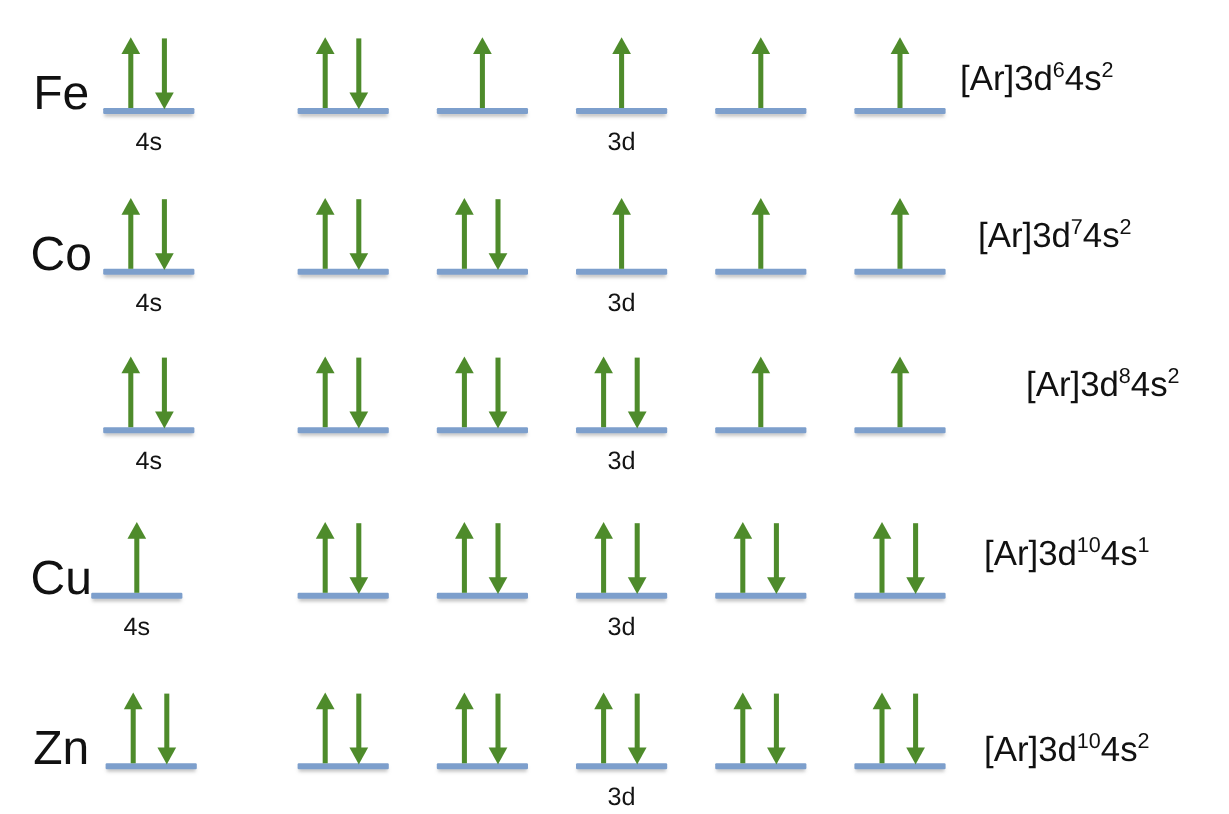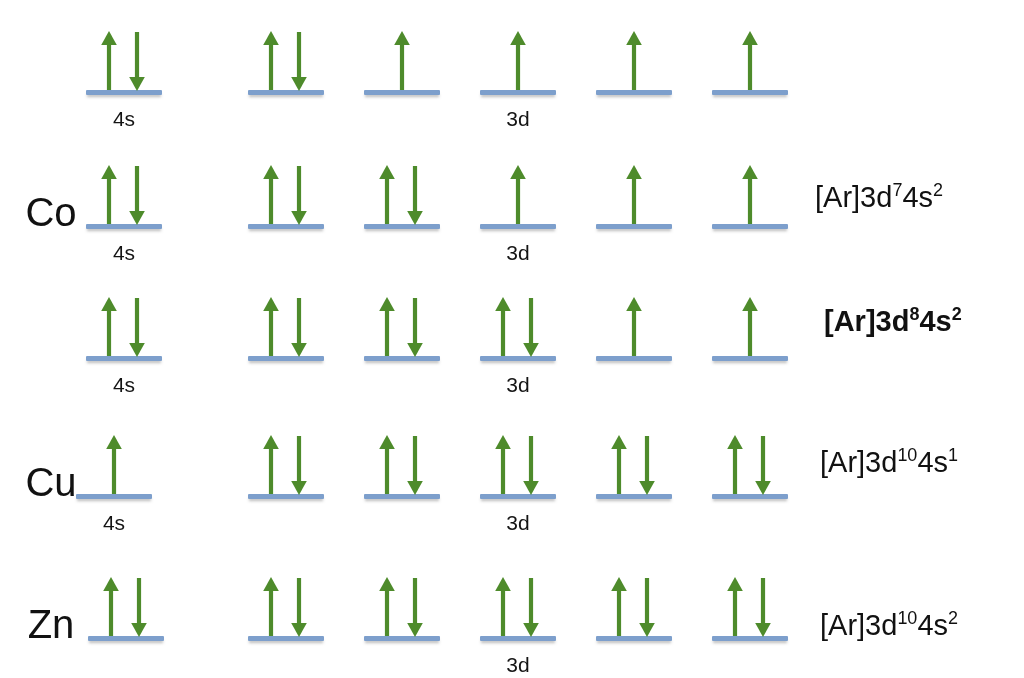--- a/index.html
+++ b/index.html
@@ -104,20 +104,21 @@
     font-size: 0.62em;
     vertical-align: super;
     line-height: 0;
   }
 </style>
 </head>
 <body>
 
 <div id="diagram">
     <div class="row" style="top: 0px;">
+      <div class="symbol" style="top: 58px;">Fe</div>
       <div class="orbital" style="left: 86px; top: 0px;">
         <div class="orb-line" style="top: 90px;"></div>
         <div class="arrow arrow-up" style="top: 30px;">
           <svg viewBox="0 0 22 62" xmlns="http://www.w3.org/2000/svg">
             <line x1="11" y1="60" x2="11" y2="10" stroke="#4e8b2b" stroke-width="4.2" stroke-linecap="butt"></line>
             <polygon points="11,1 3.2,15 18.8,15" fill="#4e8b2b"></polygon>
           </svg>
         </div>
         <div class="arrow arrow-down" style="top: 30px;">
           <svg viewBox="0 0 22 62" xmlns="http://www.w3.org/2000/svg">
@@ -173,20 +174,21 @@
         <div class="orb-line" style="top: 90px;"></div>
         <div class="arrow arrow-solo" style="top: 30px;">
           <svg viewBox="0 0 22 62" xmlns="http://www.w3.org/2000/svg">
             <line x1="11" y1="60" x2="11" y2="10" stroke="#4e8b2b" stroke-width="4.2" stroke-linecap="butt"></line>
             <polygon points="11,1 3.2,15 18.8,15" fill="#4e8b2b"></polygon>
           </svg>
         </div>
       </div>
       <div class="sublabel" style="left: 480px; width: 76px; top: 108px;">3d</div>
     </div>
+    <div class="config" style="left: 800px; top: 52px;">[Ar]3d<sup>6</sup>4s<sup>2</sup></div>
     <div class="row" style="top: 134px;">
       <div class="symbol" style="top: 58px;">Co</div>
       <div class="orbital" style="left: 86px; top: 0px;">
         <div class="orb-line" style="top: 90px;"></div>
         <div class="arrow arrow-up" style="top: 30px;">
           <svg viewBox="0 0 22 62" xmlns="http://www.w3.org/2000/svg">
             <line x1="11" y1="60" x2="11" y2="10" stroke="#4e8b2b" stroke-width="4.2" stroke-linecap="butt"></line>
             <polygon points="11,1 3.2,15 18.8,15" fill="#4e8b2b"></polygon>
           </svg>
         </div>
@@ -333,21 +335,21 @@
         <div class="orb-line" style="top: 90px;"></div>
         <div class="arrow arrow-solo" style="top: 30px;">
           <svg viewBox="0 0 22 62" xmlns="http://www.w3.org/2000/svg">
             <line x1="11" y1="60" x2="11" y2="10" stroke="#4e8b2b" stroke-width="4.2" stroke-linecap="butt"></line>
             <polygon points="11,1 3.2,15 18.8,15" fill="#4e8b2b"></polygon>
           </svg>
         </div>
       </div>
       <div class="sublabel" style="left: 480px; width: 76px; top: 108px;">3d</div>
     </div>
-    <div class="config" style="left: 824px; top: 307px; font-weight: bold;">[Ar]3d<sup>8</sup>4s<sup>2</sup></div>
+    <div class="config" style="left: 855px; top: 307px;">[Ar]3d<sup>8</sup>4s<sup>2</sup></div>
     <div class="row" style="top: 404px;">
       <div class="symbol" style="top: 58px;">Cu</div>
       <div class="orbital" style="left: 76px; top: 0px;">
         <div class="orb-line" style="top: 90px;"></div>
         <div class="arrow arrow-solo" style="top: 30px;">
           <svg viewBox="0 0 22 62" xmlns="http://www.w3.org/2000/svg">
             <line x1="11" y1="60" x2="11" y2="10" stroke="#4e8b2b" stroke-width="4.2" stroke-linecap="butt"></line>
             <polygon points="11,1 3.2,15 18.8,15" fill="#4e8b2b"></polygon>
           </svg>
         </div>

